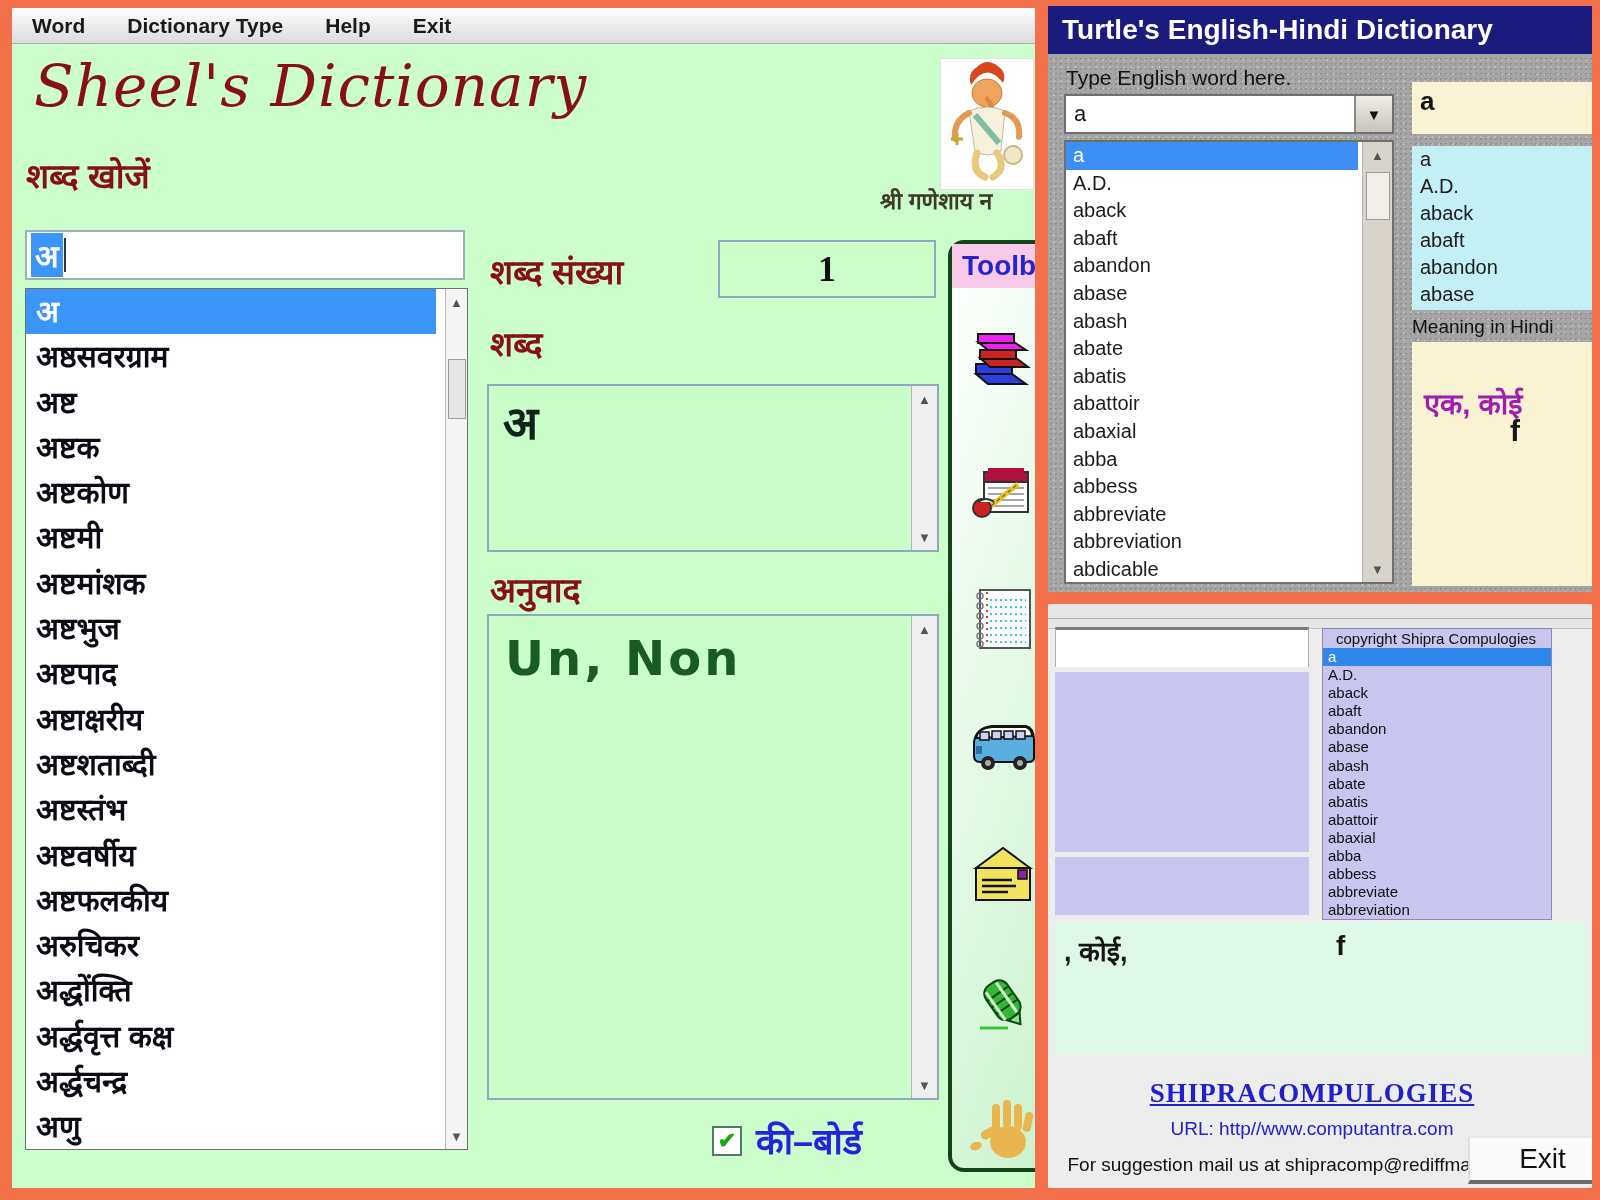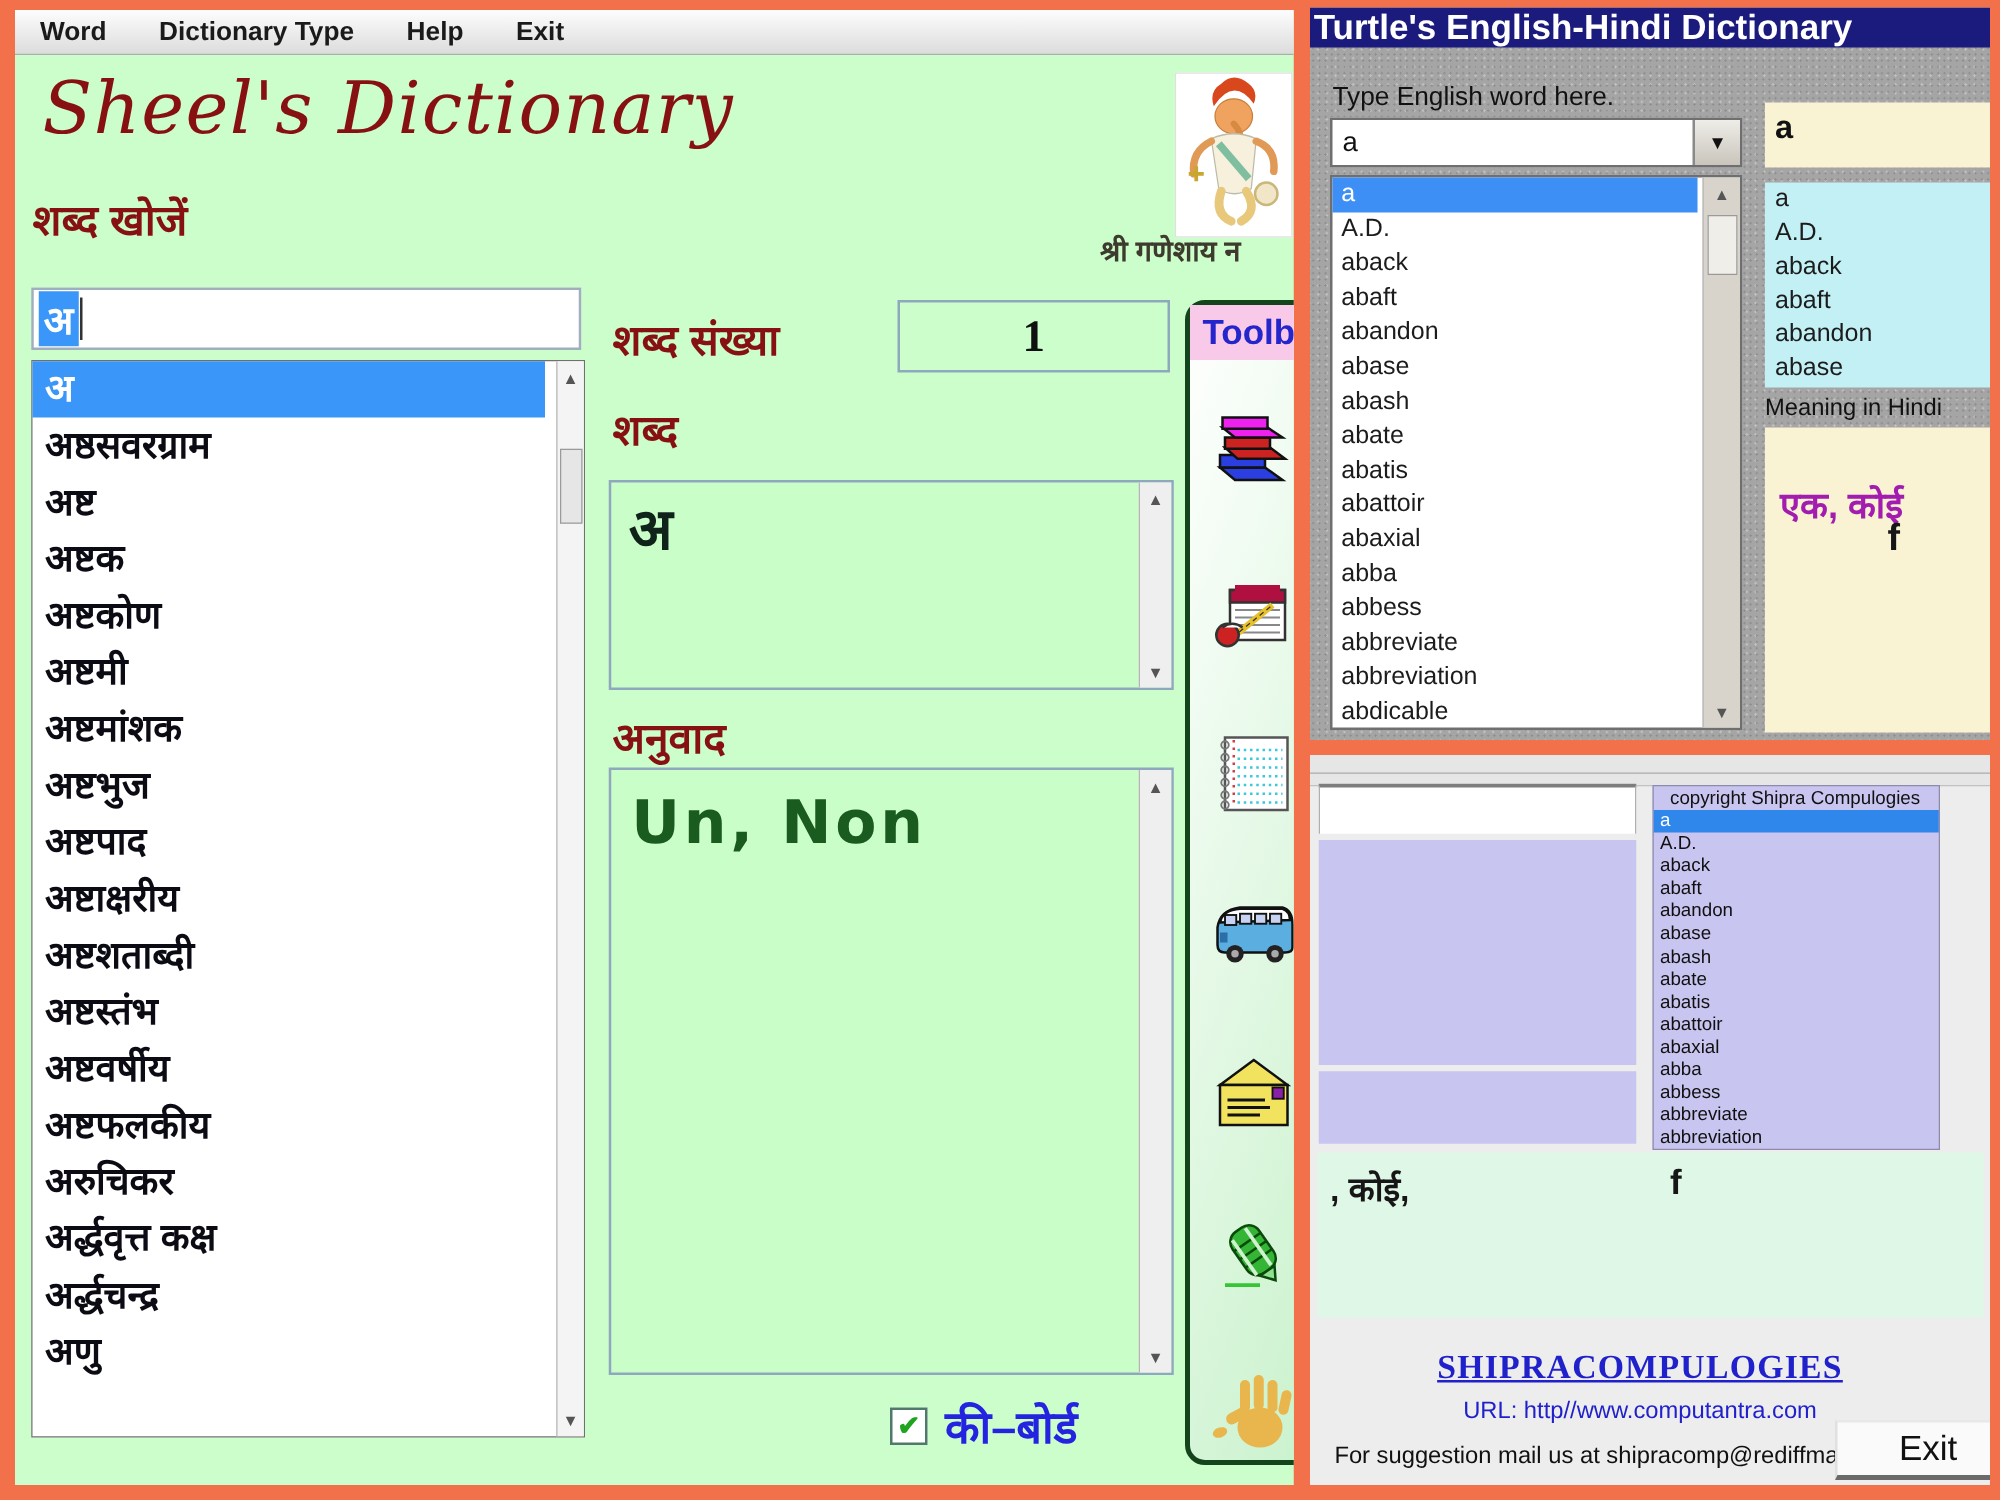--- a/index.html
+++ b/index.html
@@ -58,22 +58,22 @@
   .toolbar{position:absolute;left:936px;top:232px;width:110px;height:932px;background:linear-gradient(110deg,#FFFFFF,#C9F2CC);
            border:4px solid #14441C;border-radius:16px 0 0 16px;box-sizing:border-box;}
   .toolbar-head{height:44px;background:#F9C9E9;display:flex;align-items:center;padding-left:10px;
                 font-size:28px;font-weight:700;color:#2525CC;white-space:nowrap;}
   .ticon{position:absolute;left:16px;width:70px;height:70px;}
 
   
   .win-turtle{left:1048px;top:6px;width:544px;height:586px;background-color:#A5A5A5;
      background-image:radial-gradient(#8E8E8E 1px,transparent 1px),radial-gradient(#C2C2C2 1px,transparent 1px);
      background-size:5px 5px,7px 7px;background-position:0 0,3px 2px;}
-  .t-title{position:absolute;left:0;top:0;width:100%;height:32px;background:#1B1B7E;color:#FFFFFF;
-           font-size:28px;font-weight:700;display:flex;align-items:center;padding-left:3px;box-sizing:border-box;}
+  .t-title{position:absolute;left:0;top:0;width:100%;height:48px;background:#1B1B7E;color:#FFFFFF;
+           font-size:28px;font-weight:700;display:flex;align-items:center;padding-left:14px;box-sizing:border-box;}
   .t-label{position:absolute;left:18px;top:60px;font-size:21px;color:#111111;}
   .t-combo{position:absolute;left:16px;top:88px;width:330px;height:40px;background:#FFFFFF;
            border:2px solid #6F6F6F;box-sizing:border-box;}
   .t-combo .cval{position:absolute;left:8px;top:5px;font-size:22px;color:#111;}
   .t-combo .cbtn{position:absolute;right:0;top:0;width:36px;height:100%;background:linear-gradient(#EFEDE8,#C9C5BC);
                  border-left:2px solid #8A8A8A;display:flex;align-items:center;justify-content:center;
                  font-size:15px;color:#111;}
   .t-list{position:absolute;left:16px;top:134px;width:330px;height:444px;background:#FFFFFF;
           border:2px solid #6F6F6F;box-sizing:border-box;}
   .t-list .lrow{height:27.6px;line-height:27.6px;font-size:20px;color:#1C1C1C;padding-left:7px;
@@ -169,20 +169,21 @@
         <div class="lrow">अष्टमी</div>
         <div class="lrow">अष्टमांशक</div>
         <div class="lrow">अष्टभुज</div>
         <div class="lrow">अष्टपाद</div>
         <div class="lrow">अष्टाक्षरीय</div>
         <div class="lrow">अष्टशताब्दी</div>
         <div class="lrow">अष्टस्तंभ</div>
         <div class="lrow">अष्टवर्षीय</div>
         <div class="lrow">अष्टफलकीय</div>
         <div class="lrow">अरुचिकर</div>
+        <div class="lrow">अद्धोंक्ति</div>
         <div class="lrow">अर्द्धवृत्त कक्ष</div>
         <div class="lrow">अर्द्धचन्द्र</div>
         <div class="lrow">अणु</div>
       </div>
 
     <div class="hlabel" style="left:478px;top:240px;">शब्द संख्या</div>
     <div class="count-box">1</div>
 
     <div class="hlabel" style="left:478px;top:312px;">शब्द</div>
     <div class="gbox word-box">

